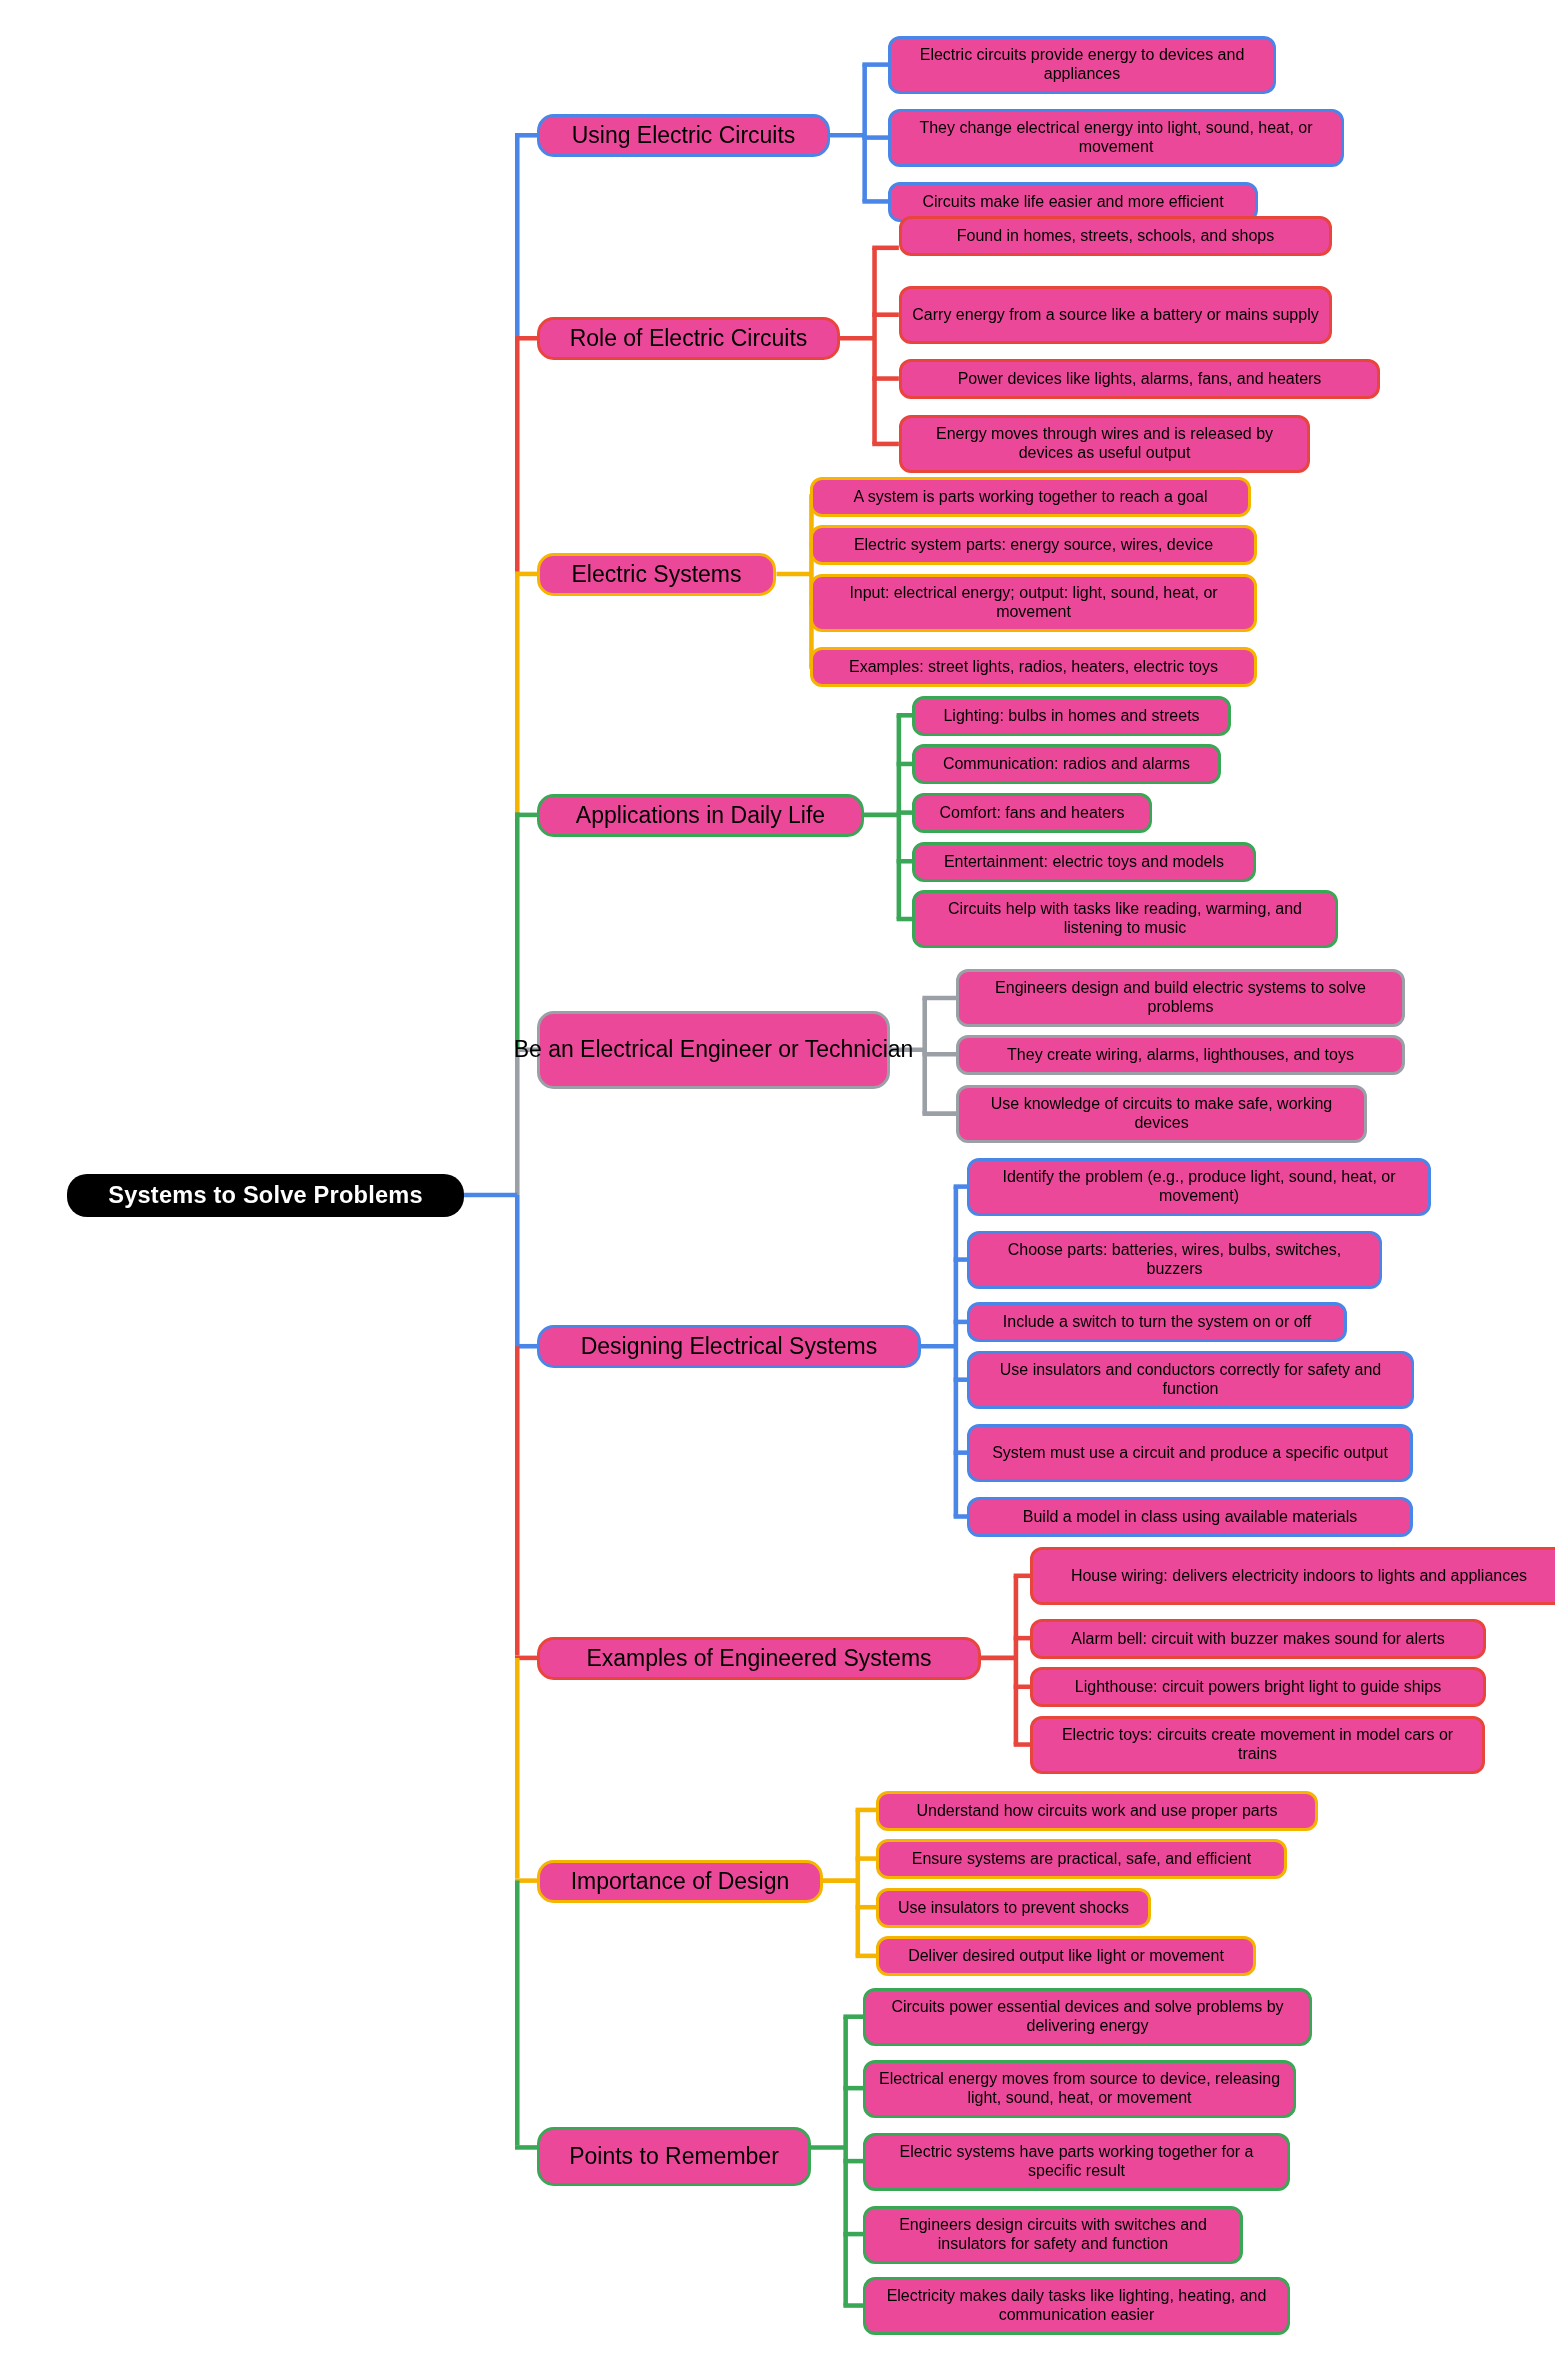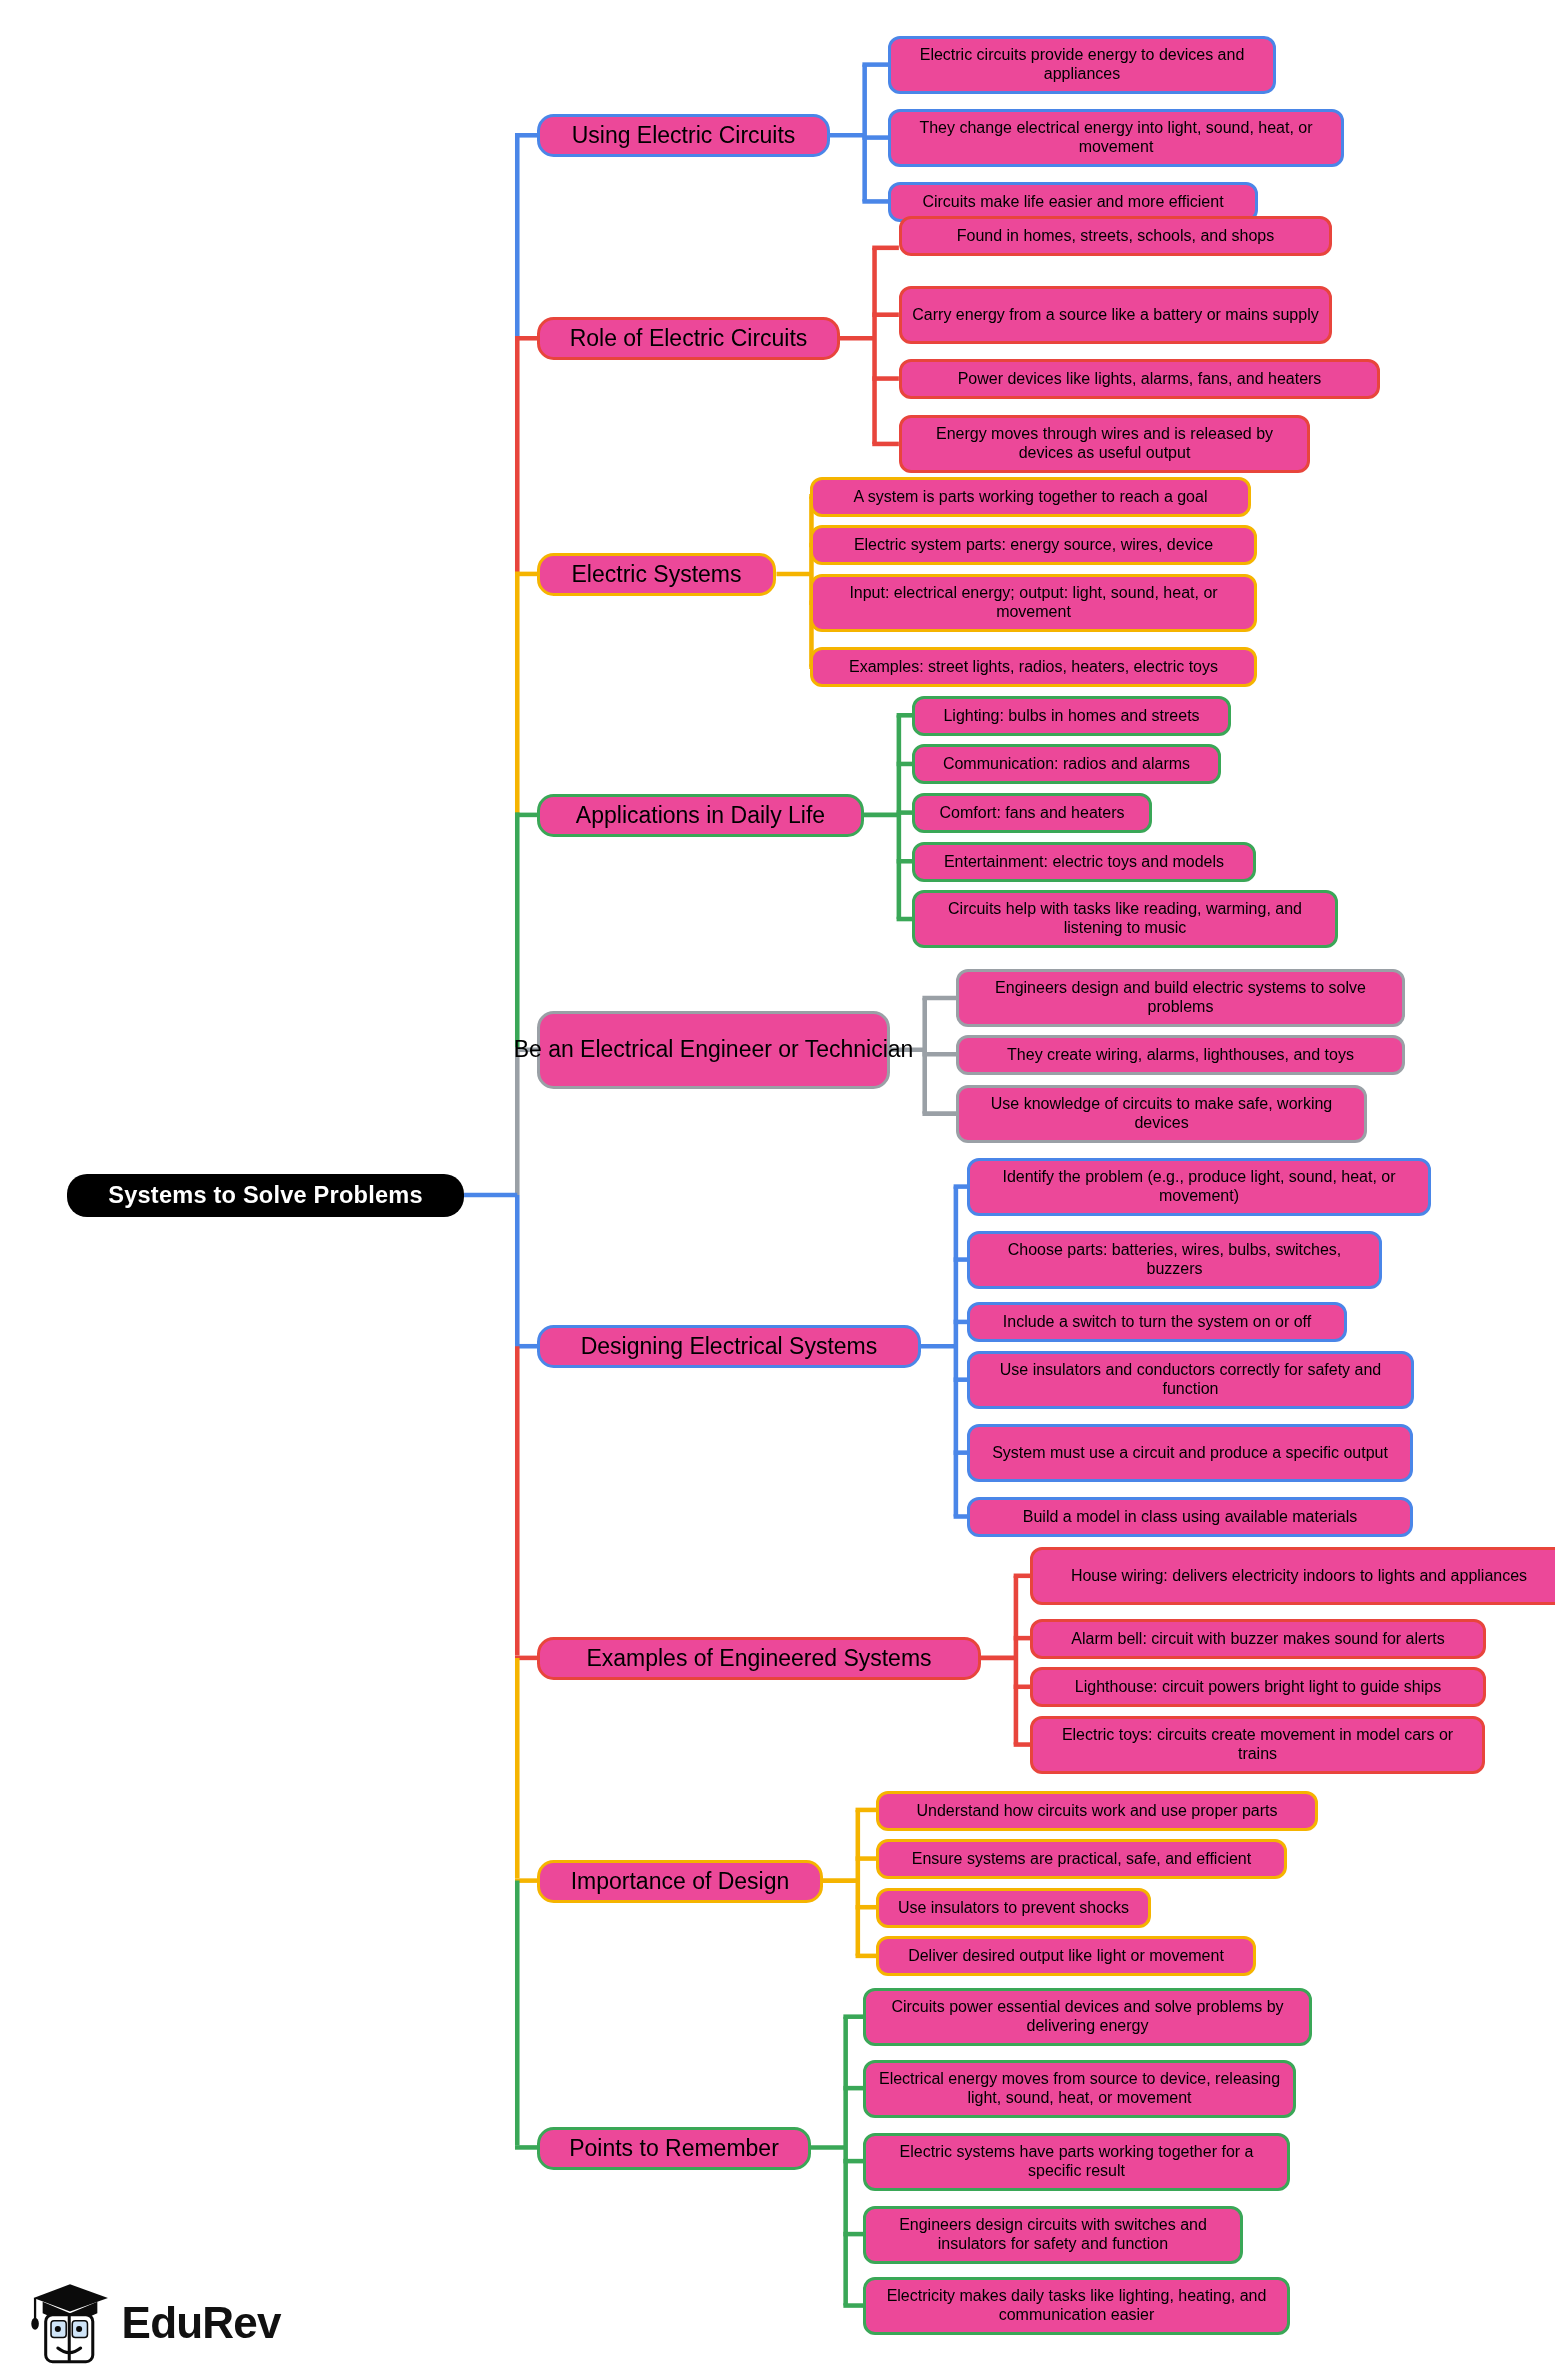--- a/index.html
+++ b/index.html
@@ -165,42 +165,22 @@
       <div class="node branch-node" style="left: 537px; top: 1637px; width: 444px; height: 43px; border-color: rgb(232, 69, 60);">Examples of Engineered Systems</div>
       <div class="node leaf-node" style="left: 1030px; top: 1547px; width: 538px; height: 58px; border-color: rgb(232, 69, 60);">House wiring: delivers electricity indoors to lights and appliances</div>
       <div class="node leaf-node" style="left: 1030px; top: 1619px; width: 456px; height: 40px; border-color: rgb(232, 69, 60);">Alarm bell: circuit with buzzer makes sound for alerts</div>
       <div class="node leaf-node" style="left: 1030px; top: 1667px; width: 456px; height: 40px; border-color: rgb(232, 69, 60);">Lighthouse: circuit powers bright light to guide ships</div>
       <div class="node leaf-node" style="left: 1030px; top: 1716px; width: 455px; height: 58px; border-color: rgb(232, 69, 60);">Electric toys: circuits create movement in model cars or trains</div>
       <div class="node branch-node" style="left: 537px; top: 1860px; width: 286px; height: 43px; border-color: rgb(245, 180, 0);">Importance of Design</div>
       <div class="node leaf-node" style="left: 876px; top: 1791px; width: 442px; height: 40px; border-color: rgb(245, 180, 0);">Understand how circuits work and use proper parts</div>
       <div class="node leaf-node" style="left: 876px; top: 1839px; width: 411px; height: 40px; border-color: rgb(245, 180, 0);">Ensure systems are practical, safe, and efficient</div>
       <div class="node leaf-node" style="left: 876px; top: 1888px; width: 275px; height: 40px; border-color: rgb(245, 180, 0);">Use insulators to prevent shocks</div>
       <div class="node leaf-node" style="left: 876px; top: 1936px; width: 380px; height: 40px; border-color: rgb(245, 180, 0);">Deliver desired output like light or movement</div>
-      <div class="node branch-node" style="left: 537px; top: 2127px; width: 274px; height: 43px; border-color: rgb(58, 167, 87); text-align: center;">Points to Remember</div>
+      <div class="node branch-node" style="left: 537px; top: 2127px; width: 274px; height: 59px; border-color: rgb(58, 167, 87); text-align: center;">Points to Remember</div>
       <div class="node leaf-node" style="left: 863px; top: 1988px; width: 449px; height: 58px; border-color: rgb(58, 167, 87);">Circuits power essential devices and solve problems by delivering energy</div>
       <div class="node leaf-node" style="left: 863px; top: 2060px; width: 433px; height: 58px; border-color: rgb(58, 167, 87);">Electrical energy moves from source to device, releasing light, sound, heat, or movement</div>
       <div class="node leaf-node" style="left: 863px; top: 2133px; width: 427px; height: 58px; border-color: rgb(58, 167, 87);">Electric systems have parts working together for a specific result</div>
       <div class="node leaf-node" style="left: 863px; top: 2206px; width: 380px; height: 58px; border-color: rgb(58, 167, 87);">Engineers design circuits with switches and insulators for safety and function</div>
       <div class="node leaf-node" style="left: 863px; top: 2277px; width: 427px; height: 58px; border-color: rgb(58, 167, 87);">Electricity makes daily tasks like lighting, heating, and communication easier</div>
     </div>
 
-  <div class="logo" style="left:29px;top:2281px;">
-    <svg width="82" height="84" viewBox="0 0 108 110">
-
-      <polygon points="6,22 54,4 104,22 54,40" fill="#0b0b0b"></polygon>
-      <path d="M18 27 L18 42 Q54 60 90 42 L90 27 L54 42 Z" fill="#0b0b0b"></path>
-      <line x1="8" y1="22" x2="8" y2="52" stroke="#0b0b0b" stroke-width="3"></line>
-      <ellipse cx="8" cy="56" rx="5" ry="8" fill="#0b0b0b"></ellipse>
-
-      <rect x="22" y="44" width="62" height="62" rx="9" fill="#ffffff" stroke="#0b0b0b" stroke-width="4"></rect>
-      <line x1="53" y1="44" x2="53" y2="106" stroke="#0b0b0b" stroke-width="4"></line>
-
-      <rect x="29" y="52" width="20" height="22" rx="4" fill="#cfe4f7" stroke="#0b0b0b" stroke-width="2"></rect>
-      <rect x="57" y="52" width="20" height="22" rx="4" fill="#cfe4f7" stroke="#0b0b0b" stroke-width="2"></rect>
-      <circle cx="38" cy="63" r="4" fill="#0b0b0b"></circle>
-      <circle cx="66" cy="63" r="4" fill="#0b0b0b"></circle>
-
-      <path d="M38 88 Q53 100 68 88" fill="none" stroke="#0b0b0b" stroke-width="4" stroke-linecap="round"></path>
-    </svg>
-    <span class="logo-text">EduRev</span>
-  </div>
 </div>
 
 
 </body></html>

